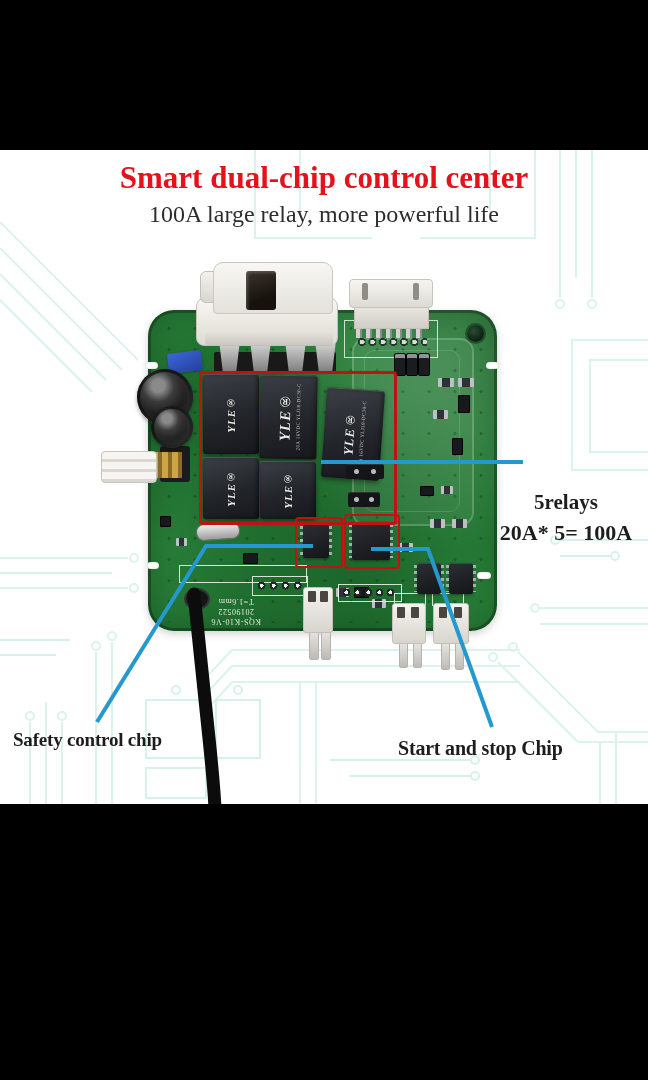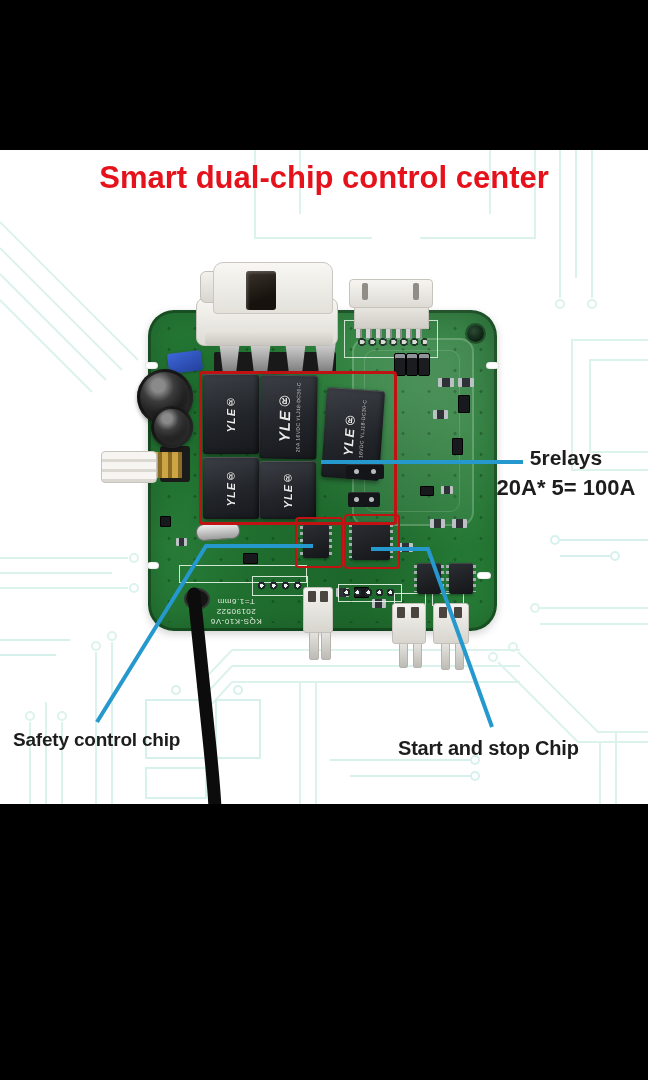--- a/index.html
+++ b/index.html
@@ -1,17 +1,17 @@
 <!DOCTYPE html>
 <html><head>
 <meta charset="utf-8">
 <style>
   html,body{margin:0;padding:0;background:#ffffff;}
   .stage{position:relative;width:648px;height:1080px;margin:0 auto;overflow:hidden;
-         font-family:Liberation Sans, sans-serif;background:#ffffff;}
+         font-family:Liberation Serif, serif;background:#ffffff;}
   
   .bar{position:absolute;left:0;width:648px;background:#000;z-index:50;}
   .bar.top{top:0;height:150px;}
   .bar.bottom{top:804px;height:276px;}
   
   .bg-svg{position:absolute;left:0;top:150px;z-index:1;}
   
   .title{position:absolute;left:0;top:160px;width:648px;text-align:center;
          font-size:31px;font-weight:700;letter-spacing:0;color:#e5121b;z-index:25;}
   .subtitle{position:absolute;left:0;top:201px;width:648px;text-align:center;
@@ -110,21 +110,21 @@
   .bcon .slot{position:absolute;top:3px;width:8px;height:11px;background:#4a463f;border-radius:1px;}
   .leg{position:absolute;z-index:13;background:linear-gradient(180deg,#e9e8e4,#bdbbb4);border:1px solid #b5b3ac;border-radius:2px;}
   
   .redbox{position:absolute;border:3px solid #c01212;border-radius:4px;z-index:16;}
   .redbox.thin{border-width:2.5px;}
   
   .overlay{position:absolute;left:0;top:0;z-index:20;pointer-events:none;}
   
   .ann{position:absolute;z-index:25;font-weight:700;color:#1d1d1d;white-space:nowrap;}
   .ann-relays{left:488px;top:446px;width:156px;text-align:center;}
-  .ann-relays .l1{font-size:21px;margin-bottom:5px;}
+  .ann-relays .l1{font-size:21px;margin-bottom:5px;margin-top:44px;}
   .ann-relays .l2{font-size:22px;text-align:center;}
   .ann-safety{left:13px;top:729px;font-size:19px;letter-spacing:-.2px;}
   .ann-start{left:398px;top:737px;font-size:20px;letter-spacing:-.2px;}
 </style>
 </head>
 <body>
 
 <div class="stage">
 
   <svg class="bg-svg" width="648" height="654" viewBox="0 150 648 654">
@@ -165,20 +165,21 @@
       <circle cx="555" cy="540" r="4"></circle>
         <circle cx="615" cy="556" r="4"></circle>
       <path d="M0 640 H70 M0 655 H56"></path>
       <path d="M330 760 H470 M350 776 H470"></path>
       <circle cx="475" cy="760" r="4"></circle>
         <circle cx="475" cy="776" r="4"></circle>
     </g>
   </svg>
 
   <div class="title">Smart dual-chip control center</div>
+  <div class="subtitle">100A large relay, more powerful life</div>
 
   <div class="board">
     <div class="vias"></div>
   </div>
   <div class="trace-region"></div>
   <div class="trace-region-inner"></div>
   <div class="screw-hole"></div>
   <div class="notch" style="left:145px;top:362px;width:13px;height:7px;"></div>
   <div class="notch" style="left:486px;top:362px;width:13px;height:7px;"></div>
   <div class="notch" style="left:477px;top:572px;width:14px;height:7px;"></div>

